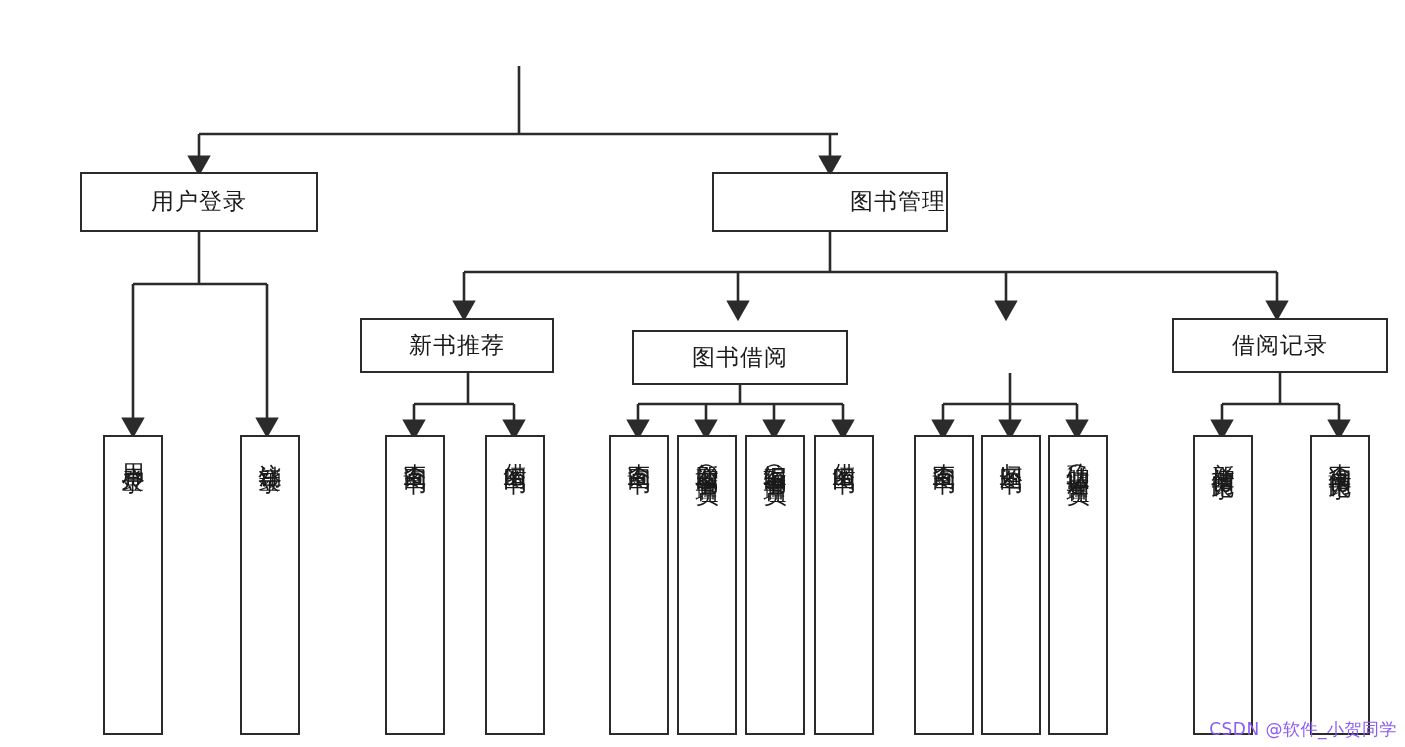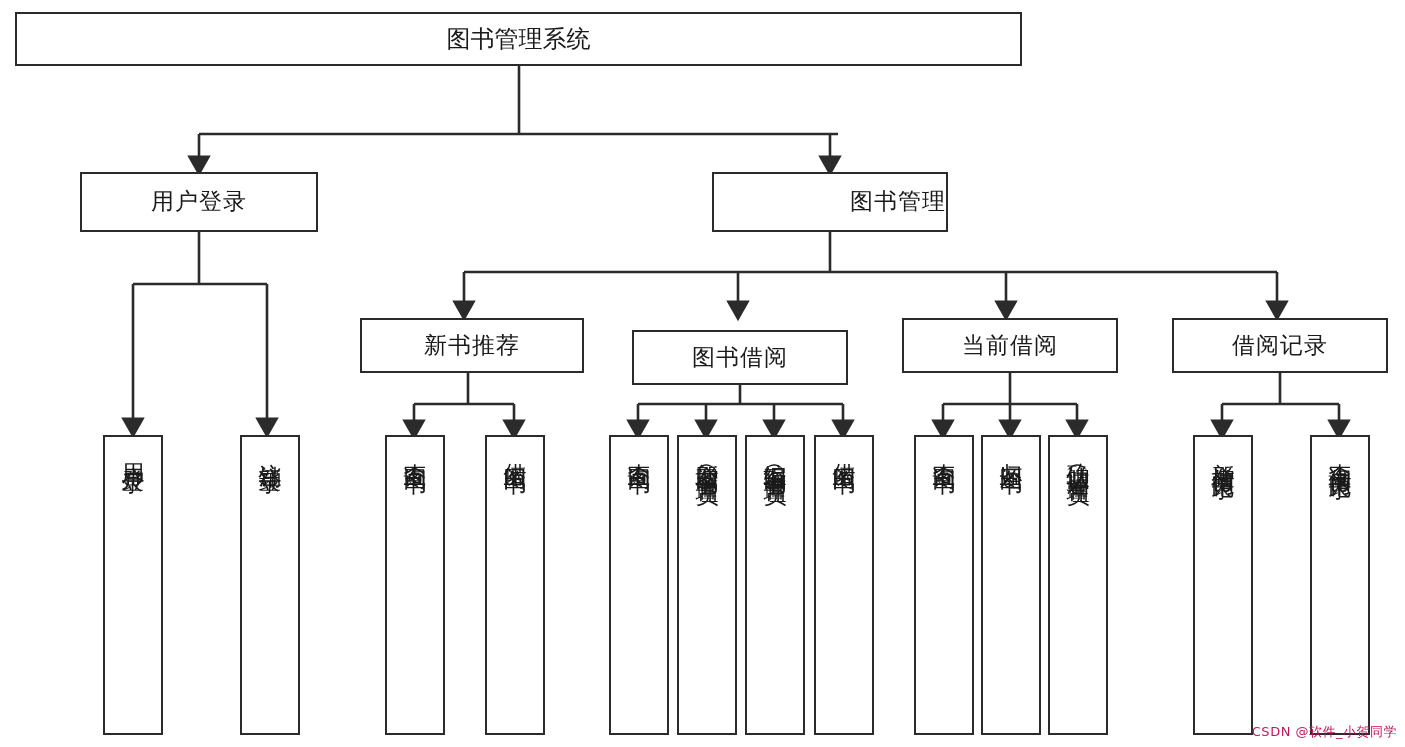--- a/index.html
+++ b/index.html
@@ -52,22 +52,22 @@
     text-orientation: upright;
     line-height: 1.18;
     letter-spacing: 3px;
     white-space: nowrap;
     display: block;
   }
   .watermark {
     position: absolute;
     right: 8px;
     bottom: 6px;
-    font-size: 13px;
-    color: #be185d;
+    font-size: 17px;
+    color: #8b5cf6;
     letter-spacing: 0.5px;
     white-space: nowrap;
   }
 </style>
 </head>
 <body>
 
 <div id="canvas">
 
   <svg class="edges" viewBox="0 0 1405 747" xmlns="http://www.w3.org/2000/svg">
@@ -113,39 +113,33 @@
       <path d="M1010,404 L1010,422" marker-end="url(#arrow)"></path>
       <path d="M1077,404 L1077,422" marker-end="url(#arrow)"></path>
 
       <path d="M1280,373 L1280,404"></path>
       <path d="M1222,404 L1339,404"></path>
       <path d="M1222,404 L1222,422" marker-end="url(#arrow)"></path>
       <path d="M1339,404 L1339,422" marker-end="url(#arrow)"></path>
     </g>
   </svg>
 
-  <div class="node root" style="left:15px; top:12px; width:1007px; height:54px;">
-    <span>图书管理系统</span>
-  </div>
 
   <div class="node h" style="left:80px; top:172px; width:238px; height:60px;">
     <span>用户登录</span>
   </div>
   <div class="node h" style="left:712px; top:172px; width:236px; height:60px;justify-content:flex-end;">
     <span>图书管理</span>
   </div>
 
-  <div class="node h" style="left:360px; top:318px; width:224px; height:55px;">
+  <div class="node h" style="left:360px; top:318px; width:194px; height:55px;">
     <span>新书推荐</span>
   </div>
   <div class="node h" style="left:632px; top:318px; width:216px; height:55px;margin-top:12px;">
     <span>图书借阅</span>
-  </div>
-  <div class="node h" style="left:902px; top:318px; width:216px; height:55px;">
-    <span>当前借阅</span>
   </div>
   <div class="node h" style="left:1172px; top:318px; width:216px; height:55px;align-items:center;">
     <span>借阅记录</span>
   </div>
 
   <div class="node leaf" style="left:103px; top:435px; width:60px; height:300px;">
     <span class="vtext">用户登录</span>
   </div>
   <div class="node leaf" style="left:240px; top:435px; width:60px; height:300px;">
     <span class="vtext">注销登录</span>

